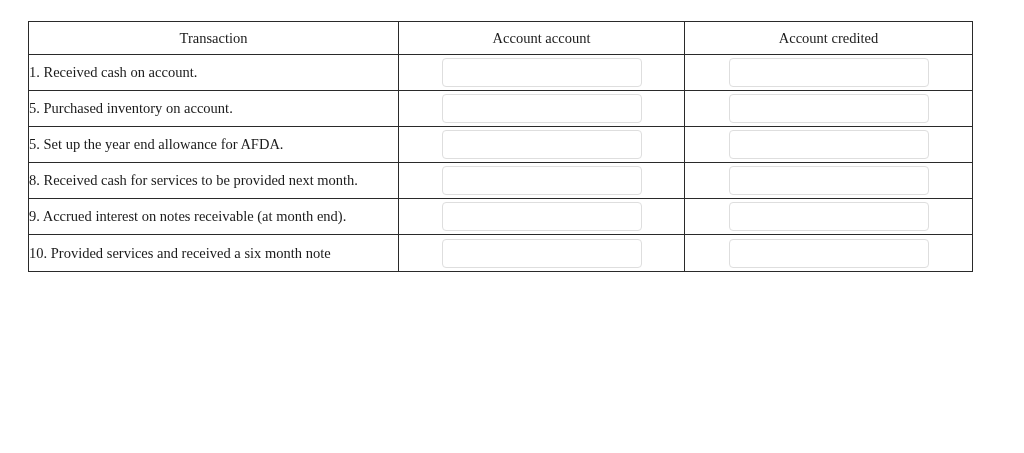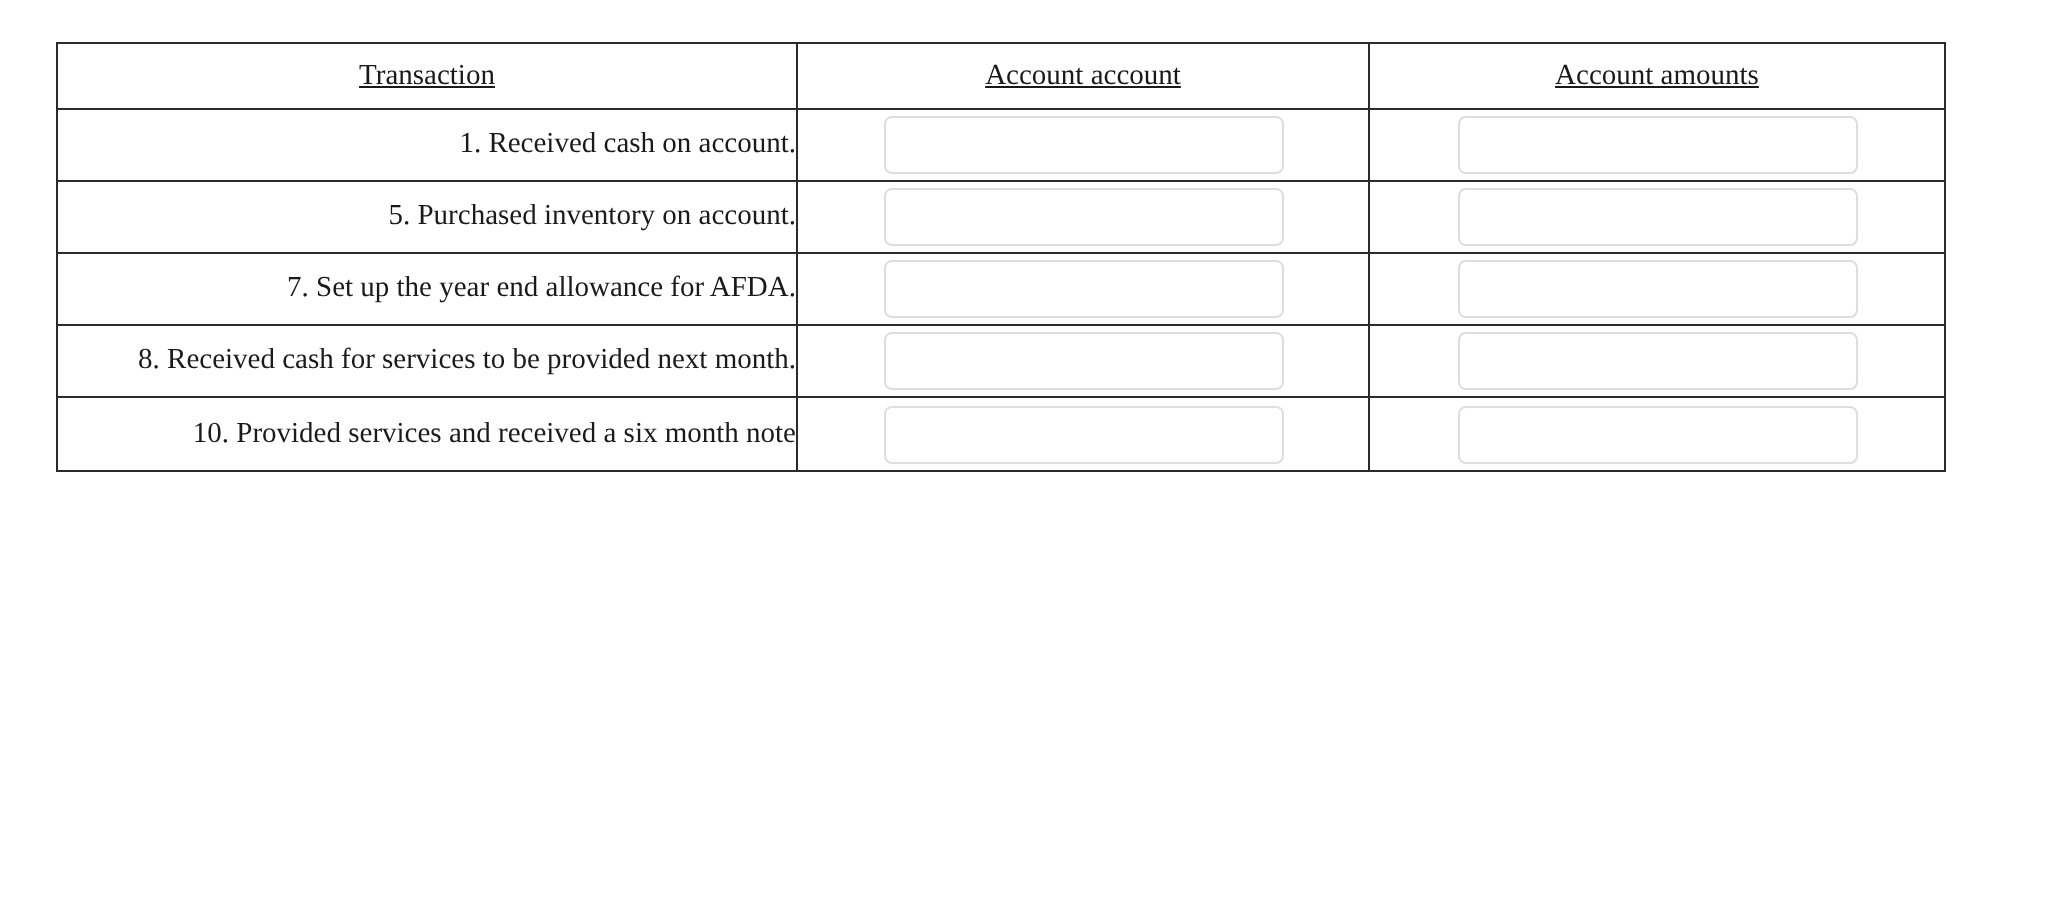--- a/index.html
+++ b/index.html
@@ -26,30 +26,29 @@
     table.journal th,
     table.journal td {
       border: 1.5px solid #2a2a2a;
       padding: 0;
     }
     table.journal th {
       font-weight: normal;
       height: 32px;
       text-align: center;
       vertical-align: middle;
-      text-decoration: underline;
     }
     col.c-trans { width: 370px; }
     col.c-deb { width: 286px; }
     col.c-cred { width: 288px; }
     td.trans {
       padding: 0 6px 0 7px;
       vertical-align: middle;
       line-height: 17px;
-      text-align: right;
+      text-align: left;
     }
     td.ans {
       text-align: center;
       vertical-align: middle;
     }
     tr.r-normal td { height: 35px; }
     tr.r-tall td { height: 53px; }
     tr.r-last td { height: 36px; margin-top: 48px; }
     .answer-input {
       display: inline-block;
@@ -72,41 +71,46 @@
 <table class="journal">
   <colgroup>
     <col class="c-trans">
     <col class="c-deb">
     <col class="c-cred">
   </colgroup>
   <thead>
     <tr>
       <th>Transaction</th>
       <th>Account account</th>
-      <th>Account amounts</th>
+      <th>Account credited</th>
     </tr>
   </thead>
   <tbody>
     <tr class="r-normal">
       <td class="trans">1. Received cash on account.</td>
       <td class="ans"><input class="answer-input" type="text" value="" style=""></td>
       <td class="ans"><input class="answer-input" type="text" value="" style=""></td>
     </tr>
     <tr class="r-normal">
       <td class="trans">5. Purchased inventory on account.</td>
       <td class="ans"><input class="answer-input" type="text" value="" style=""></td>
       <td class="ans"><input class="answer-input" type="text" value="" style=""></td>
     </tr>
     <tr class="r-normal">
-      <td class="trans">7. Set up the year end allowance for AFDA.</td>
+      <td class="trans">5. Set up the year end allowance for AFDA.</td>
       <td class="ans"><input class="answer-input" type="text" value="" style=""></td>
       <td class="ans"><input class="answer-input" type="text" value="" style=""></td>
     </tr>
     <tr class="r-normal">
       <td class="trans">8. Received cash for services to be provided next month.</td>
+      <td class="ans"><input class="answer-input" type="text" value="" style=""></td>
+      <td class="ans"><input class="answer-input" type="text" value="" style=""></td>
+    </tr>
+    <tr class="r-normal">
+      <td class="trans">9. Accrued interest on notes receivable (at month end).</td>
       <td class="ans"><input class="answer-input" type="text" value="" style=""></td>
       <td class="ans"><input class="answer-input" type="text" value="" style=""></td>
     </tr>
     <tr class="r-last">
       <td class="trans">10. Provided services and received a six month note</td>
       <td class="ans"><input class="answer-input" type="text" value="" style=""></td>
       <td class="ans"><input class="answer-input" type="text" value="" style=""></td>
     </tr>
   </tbody>
 </table>

